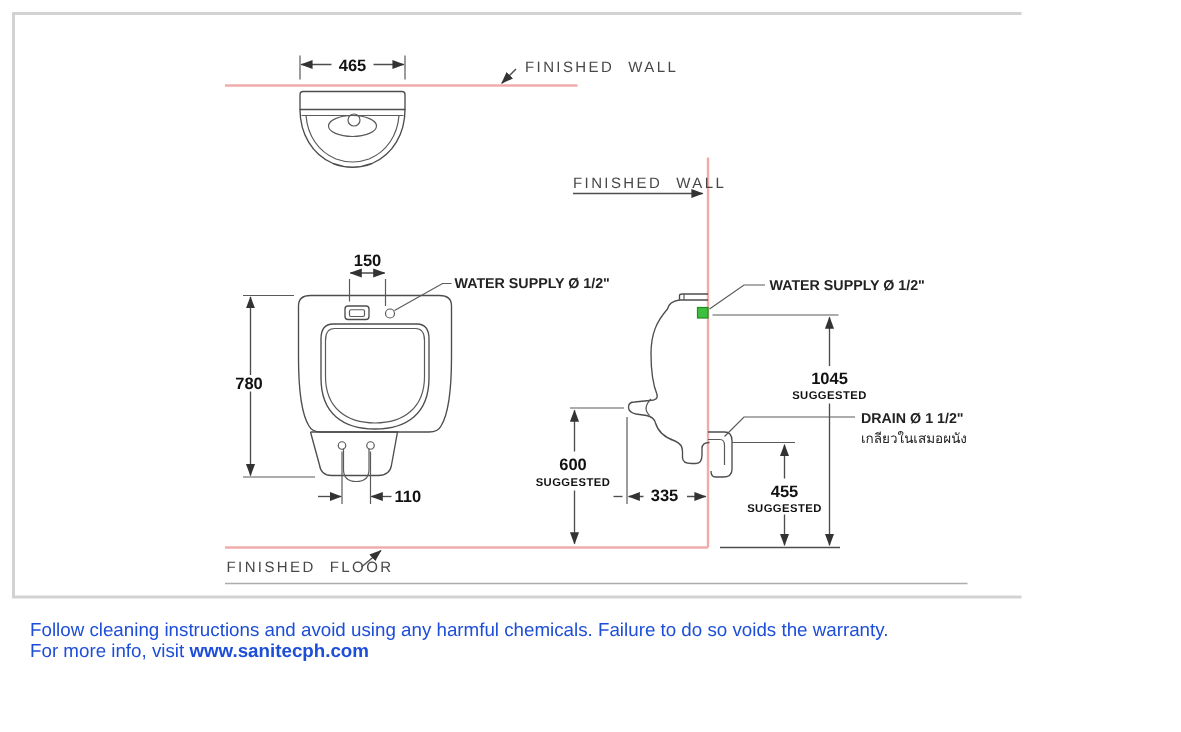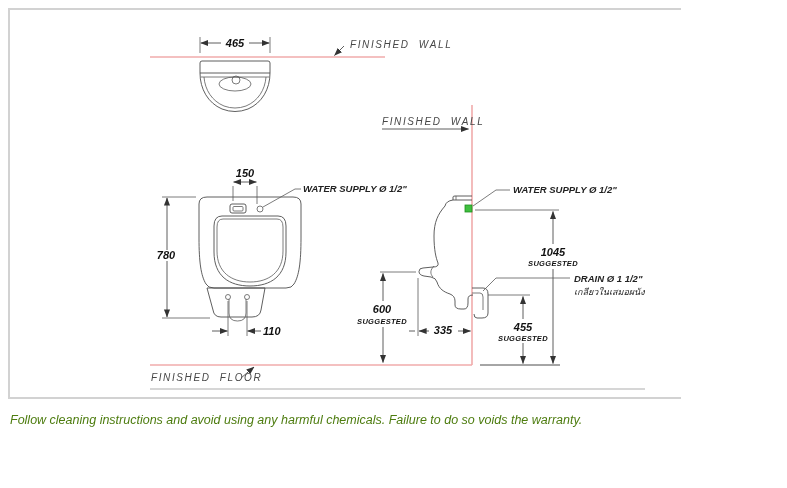--- a/index.html
+++ b/index.html
@@ -1,28 +1,28 @@
 <!DOCTYPE html>
 <html><head>
 <meta charset="utf-8">
 <style>
   html,body{margin:0;padding:0;background:#fff;}
-  .page{position:relative;width:681px;height:488px;background:#fff;font-family:"Liberation Sans",sans-serif;overflow:hidden;font-style:italic;}
+  .page{position:relative;width:681px;height:488px;background:#fff;font-family:"Liberation Sans",sans-serif;overflow:hidden;}
   .frame{position:absolute;left:8px;top:8px;width:769px;height:391px;border:2px solid #d2d2d2;background:#fff;box-sizing:border-box;}
   svg{position:absolute;left:0;top:0;}
   svg text{font-family:"Liberation Sans",sans-serif;}
   .dim{font-size:11px;font-weight:bold;fill:#111;}
   .dimsmall{font-size:7.5px;font-weight:bold;fill:#111;letter-spacing:.3px;}
   .lbl{font-size:9.5px;font-weight:bold;fill:#222;}
   .thai{font-size:9px;fill:#222;font-family:"DejaVu Sans","Liberation Sans",sans-serif;}
   .cad{font-size:10px;fill:#474747;letter-spacing:1.6px;word-spacing:5px;}
   .ln{stroke:#4d4d4d;stroke-width:0.9;fill:none;}
   .thin{stroke:#5a5a5a;stroke-width:0.8;fill:none;}
   .pink{stroke:#f0abab;stroke-width:1.6;fill:none;}
-  .footer{position:absolute;left:10px;top:414px;font-size:12.5px;color:#4d7c0f;line-height:13.6px;white-space:nowrap;}
+  .footer{position:absolute;left:20px;top:414px;font-size:12.5px;color:#1d4ed8;line-height:13.6px;white-space:nowrap;}
   .footer b{font-weight:bold;}
 </style>
 </head>
 <body>
 
 <div class="page">
   <div class="frame"></div>
 
   <svg width="787" height="488" viewBox="0 0 787 488">
     <defs>
@@ -159,14 +159,15 @@
     </g>
 
     <g>
       <text class="cad" x="151" y="381">FINISHED FLOOR</text>
       <line class="ln" x1="241" y1="378" x2="254" y2="367" marker-end="url(#arr)"></line>
     </g>
   </svg>
 
   <div class="footer">
     <div>Follow cleaning instructions and avoid using any harmful chemicals. Failure to do so voids the warranty.</div>
+    <div><span>For more info, visit </span><b>www.sanitecph.com</b></div>
   </div>
 </div>
 
 </body></html>

